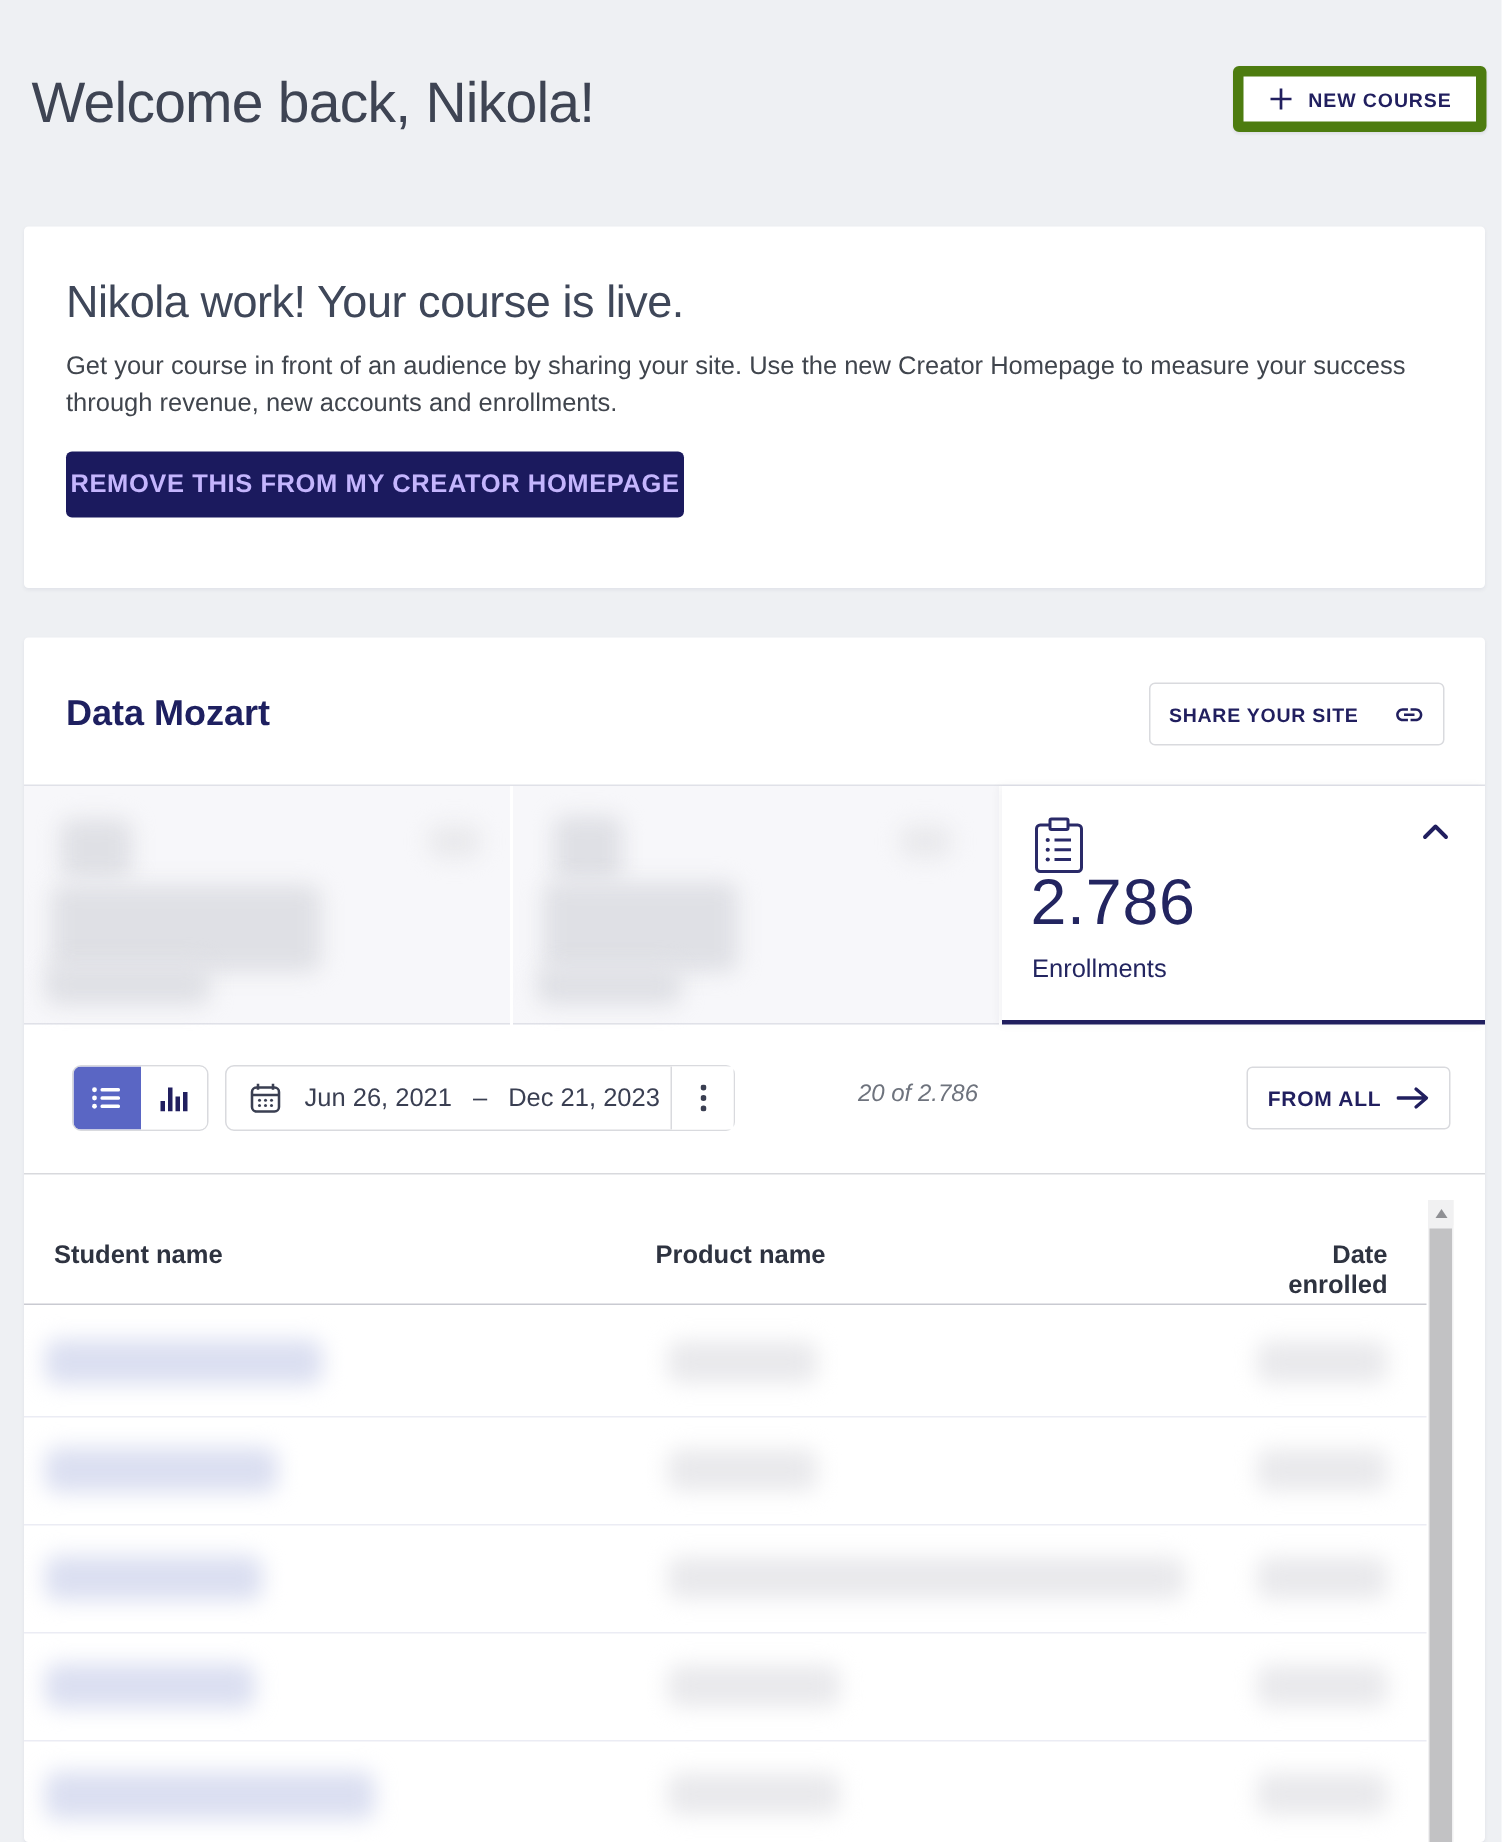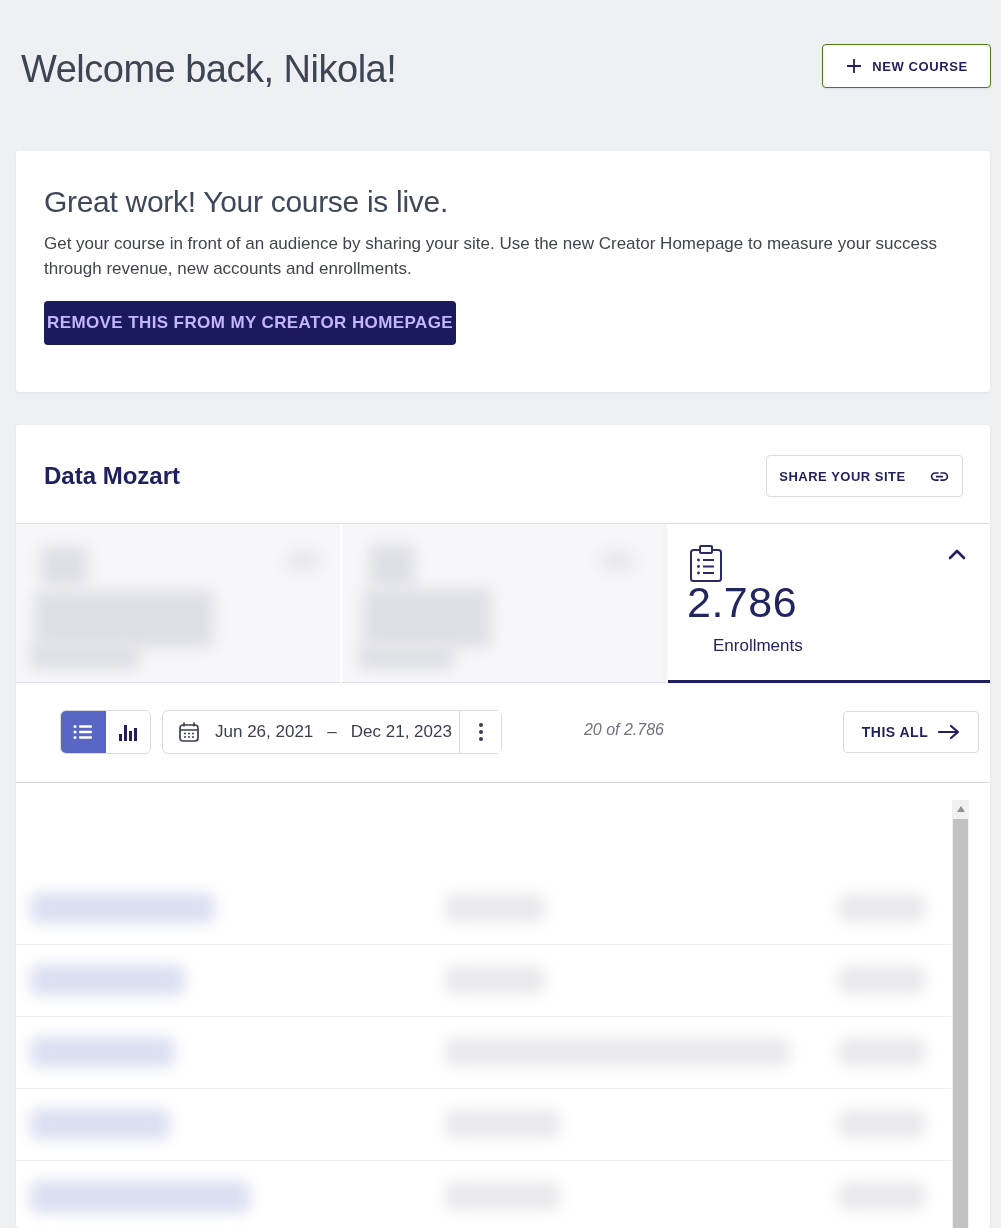--- a/index.html
+++ b/index.html
@@ -15,21 +15,21 @@
     position:absolute; background:#fff; border-radius:3px;
     box-shadow:0 1px 3px rgba(20,20,60,0.06);
   }
   
   #page-title {
     left:21px; top:48px; font-size:38px; font-weight:400; color:#3e4453;
     letter-spacing:-0.5px;
   }
   #new-course-btn {
     left:822px; top:44px; width:169px; height:44px;
-    background:#fff; border:1px solid #4d7c0f; border-radius:4px;
+    background:#fff; border:7px solid #4d7c0f; border-radius:4px;
     box-shadow:0 1px 2px rgba(20,20,60,0.08);
     display:flex; align-items:center; justify-content:center; gap:9px;
     color:#211f5f; font-weight:700; font-size:13px; letter-spacing:0.6px;
     cursor:pointer;
   }
   
   #announcement { left:16px; top:151px; width:974px; height:241px; padding:34px 44px 0 28px; }
   #announcement-title { font-size:30px; font-weight:400; color:#3f4759; letter-spacing:-0.3px; }
   #announcement-body {
     margin-top:12px; font-size:17px; line-height:25px; color:#40454d; max-width:905px;
@@ -60,23 +60,23 @@
     position:relative; width:322px; height:100%; background:#fff;
     border-bottom:3px solid #211f5f; box-shadow:-2px 0 6px rgba(20,20,60,0.05);
     cursor:pointer;
   }
   .blob { position:absolute; border-radius:8px; filter:blur(7px); }
   .blob-gray { background:#dfe0e5; }
   .blob-light { background:#e9e9ec; }
   #stat-icon { position:absolute; left:20px; top:20px; }
   #stat-chevron { position:absolute; right:24px; top:24px; }
   #stat-value { position:absolute; left:19px; top:54px; font-size:43px; font-weight:500; color:#232560; letter-spacing:0.5px; }
-  #stat-label { position:absolute; left:20px; top:112px; font-size:17px; color:#232560;margin-left:25px; }
-  
-  #toolbar { position:absolute; left:16px; top:285px; width:812px; height:44px;padding-left:40px; }
+  #stat-label { position:absolute; left:20px; top:112px; font-size:17px; color:#232560; }
+  
+  #toolbar { position:absolute; left:4px; top:285px; width:812px; height:44px;padding-left:40px; }
   #view-toggle {
     position:absolute; left:28px; top:0; width:91px; height:44px;
     border:1px solid #d9dade; border-radius:6px; overflow:hidden;
     display:flex; background:#fff;
   }
   .toggle-btn { width:45px; height:100%; display:flex; align-items:center; justify-content:center; cursor:pointer; background:#fff; border:none; }
   .toggle-btn.selected { background:#5a66c4; }
   #date-range {
     position:absolute; left:130px; top:0; width:340px; height:44px;
     border:1px solid #d9dade; border-radius:6px; background:#fff;
@@ -125,21 +125,21 @@
 <button class="abs" id="new-course-btn">
   <span>
     <svg width="18" height="18" viewBox="0 0 18 18">
         <path d="M9 2v14M2 9h14" stroke="#211f5f" stroke-width="1.8"></path>
       </svg>
   </span>
   <span>NEW COURSE</span>
 </button>
 
 <div class="card" id="announcement">
-  <div id="announcement-title">Great work! Your course is live.</div>
+  <div id="announcement-title">Nikola work! Your course is live.</div>
   <div id="announcement-body">Get your course in front of an audience by sharing your site. Use the new Creator Homepage to measure your success through revenue, new accounts and enrollments.</div>
   <button id="announcement-cta">REMOVE THIS FROM MY CREATOR HOMEPAGE</button>
 </div>
 
 <div class="card" id="site-card">
 
   <div id="site-name">Data Mozart</div>
 
   <button id="share-site-btn">
     <span>SHARE YOUR SITE</span>
@@ -243,31 +243,36 @@
               <circle cx="2" cy="9" r="2" fill="#3a3f52"></circle>
               <circle cx="2" cy="16" r="2" fill="#3a3f52"></circle>
             </svg>
         </span>
       </button>
     </div>
 
     <div id="count-label">20 of 2.786</div>
 
     <button id="view-all-btn">
-      <span>THIS ALL</span>
+      <span>FROM ALL</span>
       <span>
         <svg width="22" height="16" viewBox="0 0 22 16">
             <path d="M1 8h18M13 2l7 6-7 6" fill="none" stroke="#211f5f" stroke-width="2.2" stroke-linecap="round" stroke-linejoin="round"></path>
           </svg>
       </span>
     </button>
   </div>
 
   <div id="section-divider"></div>
 
+  <div id="table-header">
+    <span class="col-header" id="col-student">Student name</span>
+    <span class="col-header" id="col-product">Product name</span>
+    <span class="col-header" id="col-date">Date enrolled</span>
+  </div>
 
   <div class="t-row" style="top:448px;">
     <div class="blob blob-link" style="left:14px;top:20px;width:185px;height:30px;"></div>
     <div class="blob blob-light" style="left:429px;top:21px;width:100px;height:28px;"></div>
     <div class="blob blob-light" style="left:822px;top:21px;width:87px;height:28px;"></div>
   </div>
   <div class="t-row" style="top:520px;">
     <div class="blob blob-link" style="left:14px;top:20px;width:155px;height:30px;"></div>
     <div class="blob blob-light" style="left:429px;top:21px;width:100px;height:28px;"></div>
     <div class="blob blob-light" style="left:822px;top:21px;width:87px;height:28px;"></div>

